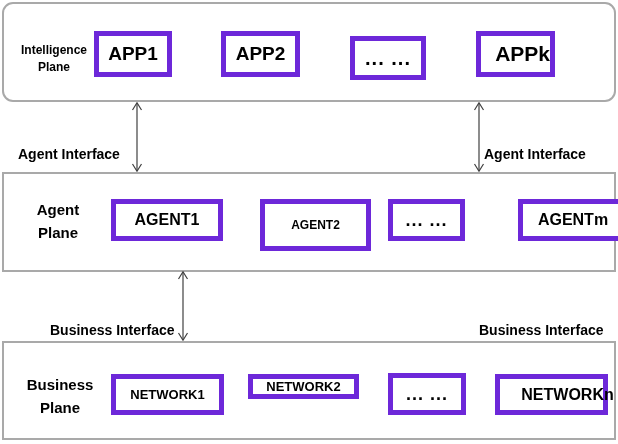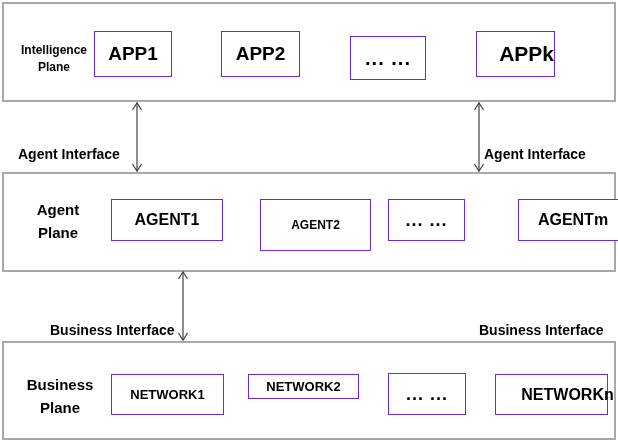--- a/index.html
+++ b/index.html
@@ -19,37 +19,37 @@
   }
   .canvas * { box-sizing: border-box; }
 
   .plane {
     position: absolute;
     left: 2px;
     width: 614px;
     border: 2px solid #a9a9a9;
     background: #ffffff;
   }
-  #plane-intelligence { top: 2px;   height: 100px; }
+  #plane-intelligence { top: 2px;   height: 100px; border-radius: 11px; }
   #plane-agent        { top: 172px; height: 100px; }
   #plane-business     { top: 341px; height: 99px;  }
 
   .plane-label {
     position: absolute;
     text-align: center;
     white-space: pre-line;
     color: #000000;
   }
   #label-intelligence { left: 4px; top: 38px; width: 92px;  font-size: 12px; line-height: 17px; }
   #label-agent        { left: 4px; top: 24px; width: 100px; font-size: 15px; line-height: 23px; }
   #label-business     { left: 4px; top: 30px; width: 104px; font-size: 15px; line-height: 23px; }
 
   .node {
     position: absolute;
-    border: 1px solid #6d28d9;
+    border: 5px solid #6d28d9;
     background: #ffffff;
     display: flex;
     align-items: center;
     justify-content: center;
     text-align: center;
   }
 
   
   #box-app1 { left: 90px;  top: 27px; width: 78px; height: 46px; font-size: 19px; }
   #box-app2 { left: 217px; top: 27px; width: 79px; height: 46px; font-size: 19px; }

